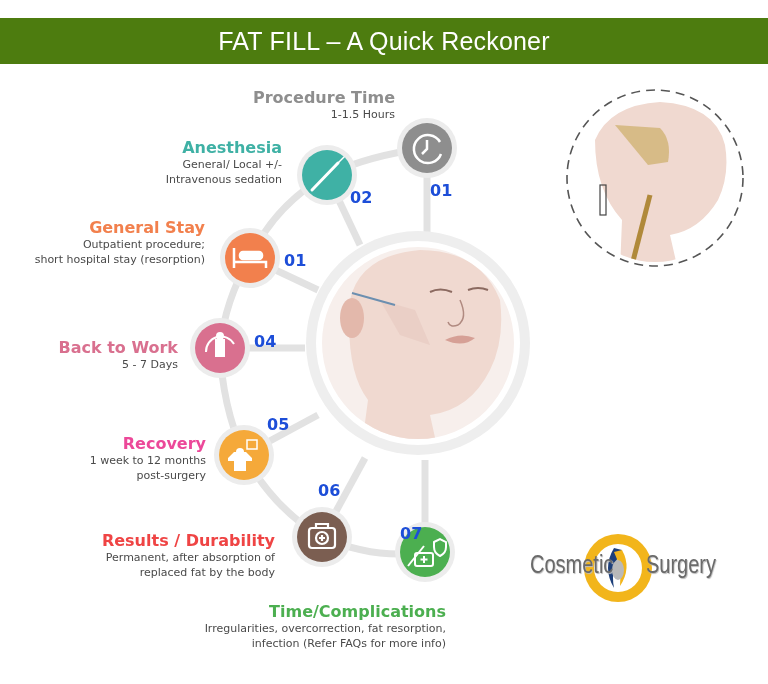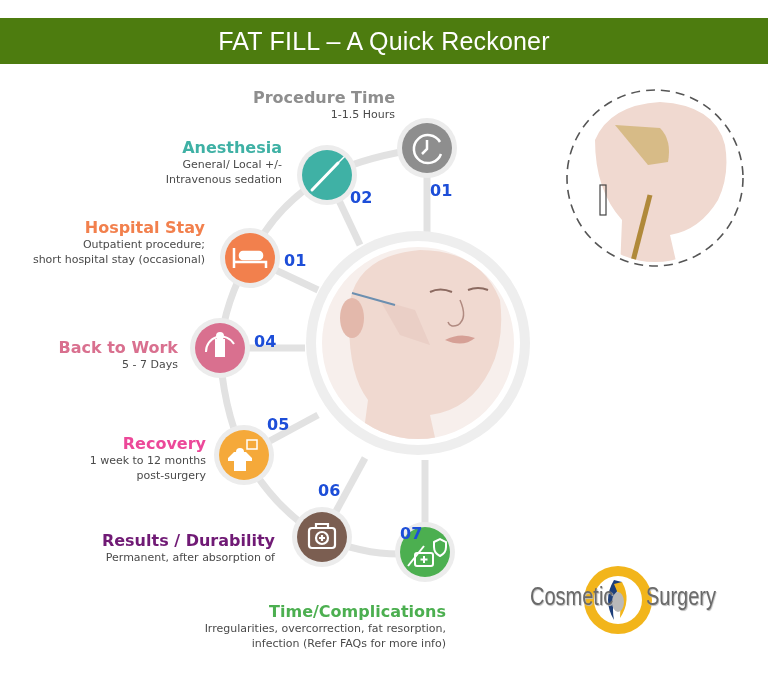--- a/index.html
+++ b/index.html
@@ -9,21 +9,21 @@
     position: absolute; left: 0; top: 18px; width: 768px; height: 46px;
     background: #4d7c0f; color: #ffffff; display: flex; align-items: center; justify-content: center;
     font-family: "Liberation Sans", sans-serif; font-size: 25px; letter-spacing: 0.2px;
   }
   svg.diagram { position: absolute; left: 0; top: 0; }
   .label { position: absolute; text-align: right; font-family: "DejaVu Sans", sans-serif; }
   .label .title { font-weight: bold; font-size: 16px; white-space: nowrap; }
   .label .desc { font-size: 11px; color: #4a4a4a; line-height: 15px; white-space: nowrap; }
   .num { position: absolute; font-weight: bold; font-size: 16px; color: #1d4ed8; font-family: "DejaVu Sans", sans-serif; }
   .risks { text-align: right; }
-  .logo-wrap { position: absolute; left: 528px; top: 560px; width: 180px; height: 80px; }
+  .logo-wrap { position: absolute; left: 528px; top: 528px; width: 180px; height: 80px; }
   .logo-text { position: absolute; top: 22px; font-family: "Liberation Sans", sans-serif; font-size: 25px; color: #6a6a6a; transform: scaleX(0.8); transform-origin: left; text-shadow: 1px 1px 1px #bbb; }
 </style>
 </head>
 <body>
 
 <div class="banner">
   <span>FAT FILL – A Quick Reckoner</span>
 </div>
 
 <svg class="diagram" width="768" height="684" viewBox="0 0 768 684">
@@ -138,36 +138,37 @@
 <div class="label" style="left:200px; top:88px; width:195px;">
   <div class="title" style="color:#8e8e8e;">Procedure Time</div>
   <div class="desc">1-1.5 Hours</div>
 </div>
 <div class="label" style="left:110px; top:138px; width:172px;">
   <div class="title" style="color:#3fb1a5;">Anesthesia</div>
   <div class="desc">General/ Local +/-</div>
   <div class="desc">Intravenous sedation</div>
 </div>
 <div class="label" style="left:10px; top:218px; width:195px;">
-  <div class="title" style="color:#f2804d;">Hospital Stay</div>
+  <div class="title" style="color:#f2804d;">General Stay</div>
   <div class="desc">Outpatient procedure;</div>
-  <div class="desc">short hospital stay (occasional)</div>
+  <div class="desc">short hospital stay (resorption)</div>
 </div>
 <div class="label" style="left:10px; top:338px; width:168px;">
   <div class="title" style="color:#d9708f;">Back to Work</div>
   <div class="desc">5 - 7 Days</div>
 </div>
 <div class="label" style="left:10px; top:434px; width:196px;">
   <div class="title" style="color:#ec4899;">Recovery</div>
   <div class="desc">1 week to 12 months</div>
   <div class="desc">post-surgery</div>
 </div>
 <div class="label" style="left:20px; top:531px; width:255px;">
-  <div class="title" style="color:#701a75;">Results / Durability</div>
+  <div class="title" style="color:#ef4444;">Results / Durability</div>
   <div class="desc">Permanent, after absorption of</div>
+  <div class="desc">replaced fat by the body</div>
 </div>
 <div class="label risks" style="left:150px; top:602px; width:296px;">
   <div class="title" style="color:#4caf50;">Time/Complications</div>
   <div class="desc">Irregularities, overcorrection, fat resorption,</div>
   <div class="desc">infection (Refer FAQs for more info)</div>
 </div>
 
 <div class="num" style="left:430px; top:181px;">01</div>
 <div class="num" style="left:350px; top:188px;">02</div>
 <div class="num" style="left:284px; top:251px;">01</div>

